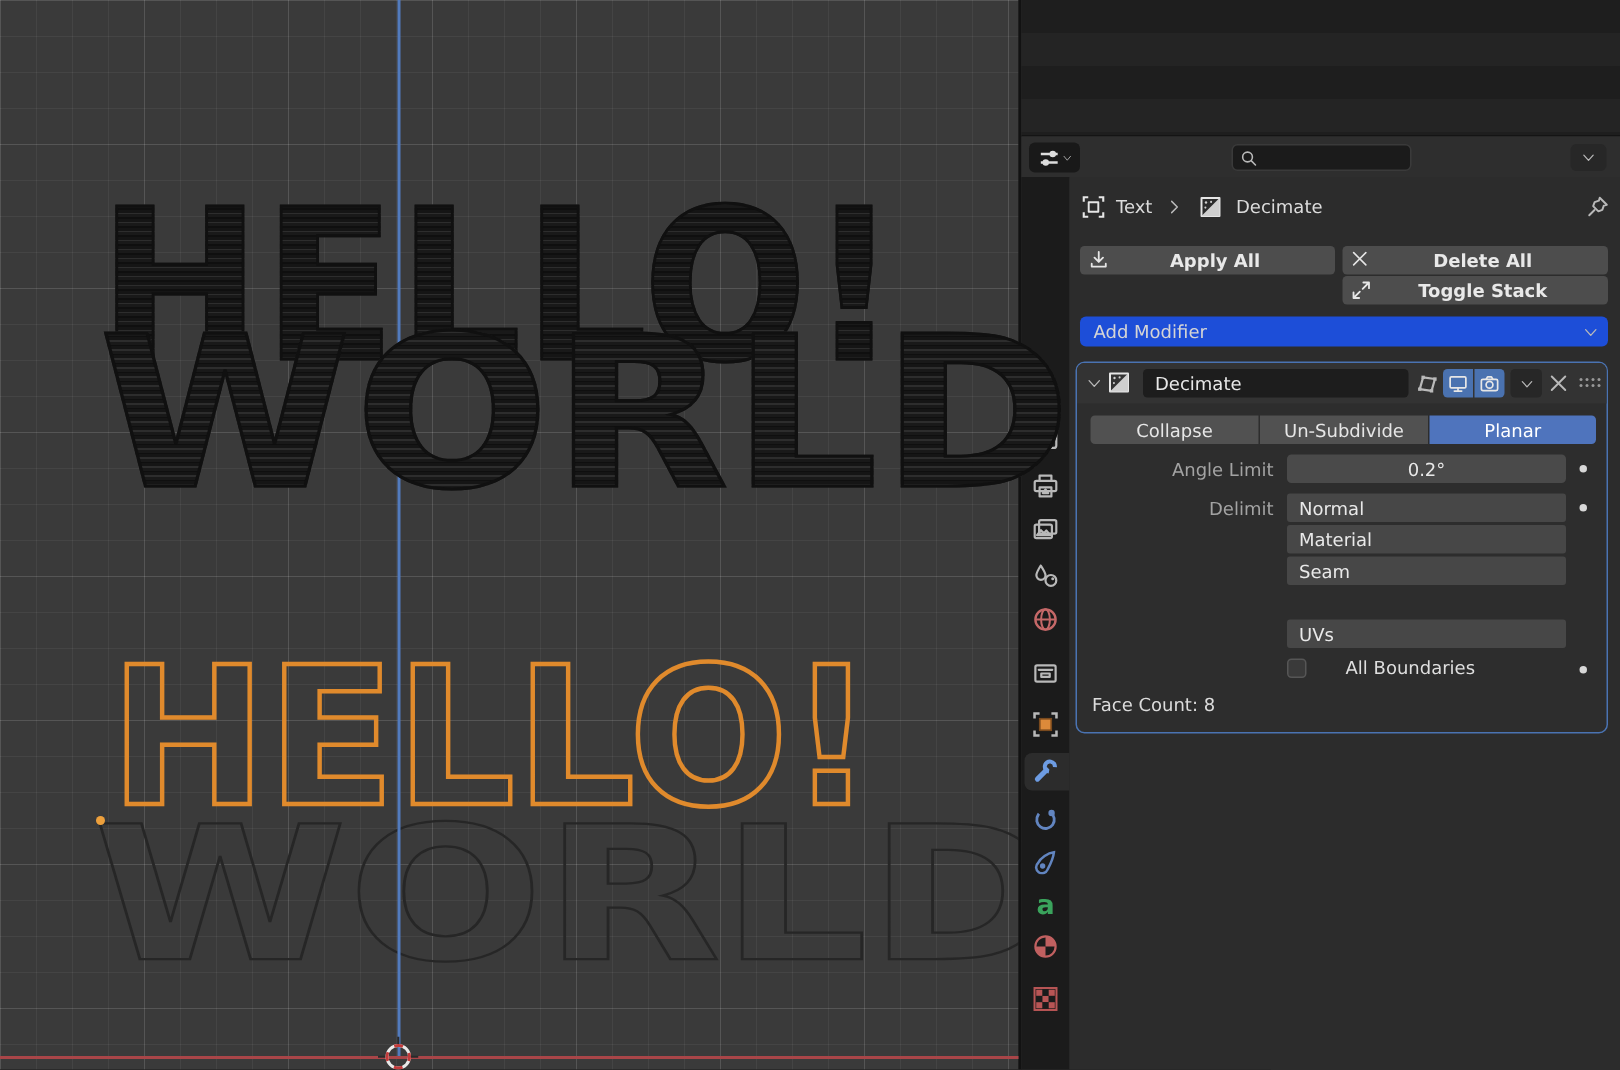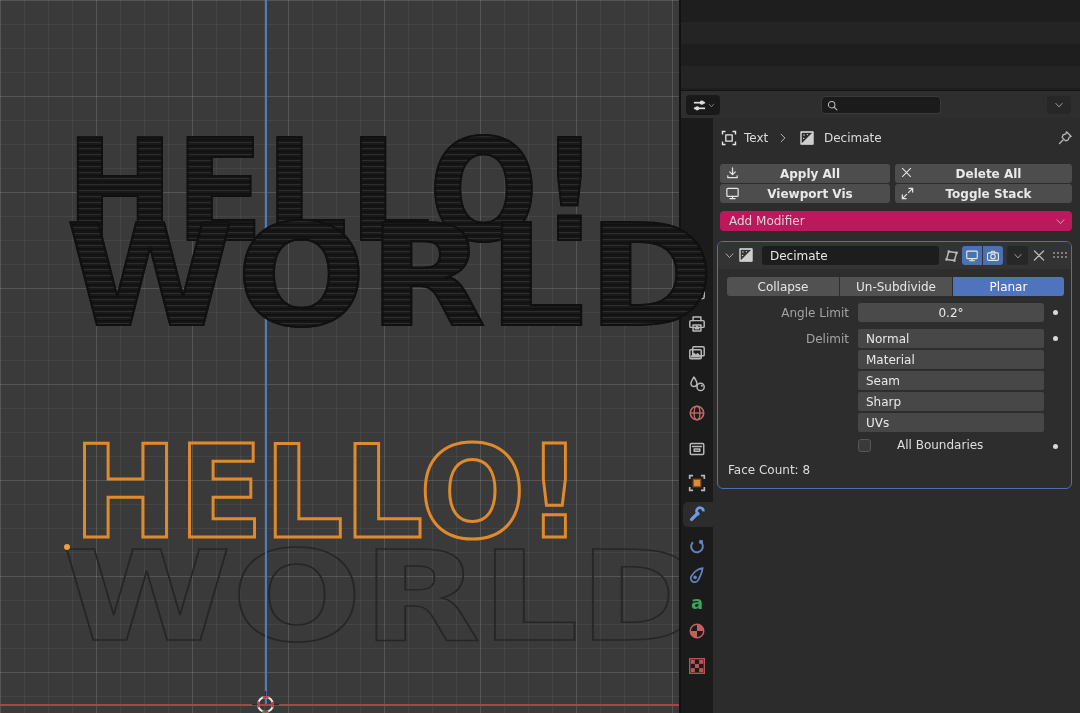--- a/index.html
+++ b/index.html
@@ -59,21 +59,21 @@
   .content{position:absolute;left:32px;top:118px;width:367px;height:595px;background:#2c2c2c;}
 
   .breadcrumb{position:absolute;left:0;top:10px;width:367px;height:20px;}
   .bc-txt{position:absolute;top:3px;color:#dcdcdc;}
 
   .tb-btn{position:absolute;height:19px;background:#4d4d4d;border-radius:3px;color:#e9e9e9;
     display:flex;align-items:center;justify-content:center;font-weight:bold;}
   .tb-btn svg{position:absolute;left:5px;top:2px;}
   .tb-btn span{padding-left:10px;}
 
-  .add-mod{position:absolute;left:7px;top:93px;width:352px;height:20px;background:#be185d;
+  .add-mod{position:absolute;left:7px;top:93px;width:352px;height:20px;background:#1d4ed8;
     border-radius:4px;display:flex;align-items:center;color:#d5d5d5;padding-left:9px;box-sizing:border-box;}
   .add-mod svg{position:absolute;right:6px;top:5px;}
 
   .mod-panel{position:absolute;left:4px;top:123px;width:355px;height:248px;background:#2d2d2d;
     border:1px solid #4a73b2;border-radius:6px;box-sizing:border-box;}
   .mp-header{position:absolute;left:0;top:0;width:353px;height:27px;background:#333333;
     border-radius:5px 5px 0 0;}
   .name-field{position:absolute;left:44px;top:4px;width:177px;height:19px;background:#1d1d1d;
     border-radius:3px;color:#e8e8e8;display:flex;align-items:center;padding-left:8px;box-sizing:border-box;}
   .mini-btn{position:absolute;top:4px;height:19px;display:flex;align-items:center;justify-content:center;border-radius:3px;}
@@ -260,28 +260,20 @@
           <path class="icw" d="M8 2v7M5 6.2L8 9.2l3-3M3 10.5v2h10v-2"></path>
         </svg>
         <span>Apply All</span>
       </div>
       <div class="tb-btn" style="left:182px;top:46px;width:177px">
         <svg width="13" height="13" viewBox="0 0 16 16">
           <path class="icw" d="M3 3l10 10M13 3L3 13"></path>
         </svg>
         <span>Delete All</span>
       </div>
-      <div class="tb-btn" style="left:7px;top:66px;width:170px">
-        <svg width="15" height="15" viewBox="0 0 16 16">
-          <rect class="icw" x="2" y="2.5" width="12" height="8.5" rx="1"></rect>
-          <line class="icw" x1="8" y1="11" x2="8" y2="13.2"></line>
-            <line class="icw" x1="5.2" y1="13.4" x2="10.8" y2="13.4"></line>
-        </svg>
-        <span>Viewport Vis</span>
-      </div>
       <div class="tb-btn" style="left:182px;top:66px;width:177px">
         <svg width="15" height="15" viewBox="0 0 16 16">
           <path class="icw" d="M9.5 2.5h4v4M13.5 2.5L9 7M6.5 13.5h-4v-4M2.5 13.5L7 9"></path>
         </svg>
         <span>Toggle Stack</span>
       </div>
 
       <div class="add-mod">
         <span>Add Modifier</span>
         <svg width="11" height="11" viewBox="0 0 16 16">
@@ -351,21 +343,20 @@
         <div class="seg last active" style="left:235px;width:111px">Planar</div>
 
         <div class="f-label" style="top:64px">Angle Limit</div>
         <div class="f-field center" style="top:61px">0.2°</div>
         <div class="anim-dot" style="top:68px"></div>
 
         <div class="f-label" style="top:90px">Delimit</div>
         <div class="f-field left delim" style="top:87px">Normal</div>
         <div class="f-field left delim" style="top:108px">Material</div>
         <div class="f-field left delim" style="top:129px">Seam</div>
-        <div class="f-field left delim" style="top:150px">Sharp</div>
         <div class="f-field left delim" style="top:171px">UVs</div>
         <div class="anim-dot" style="top:94px"></div>
 
         <div class="checkbox"></div>
         <div class="cb-label">All Boundaries</div>
         <div class="anim-dot" style="top:202px"></div>
 
         <div class="face-count">Face Count: 8</div>
       </div>
 

